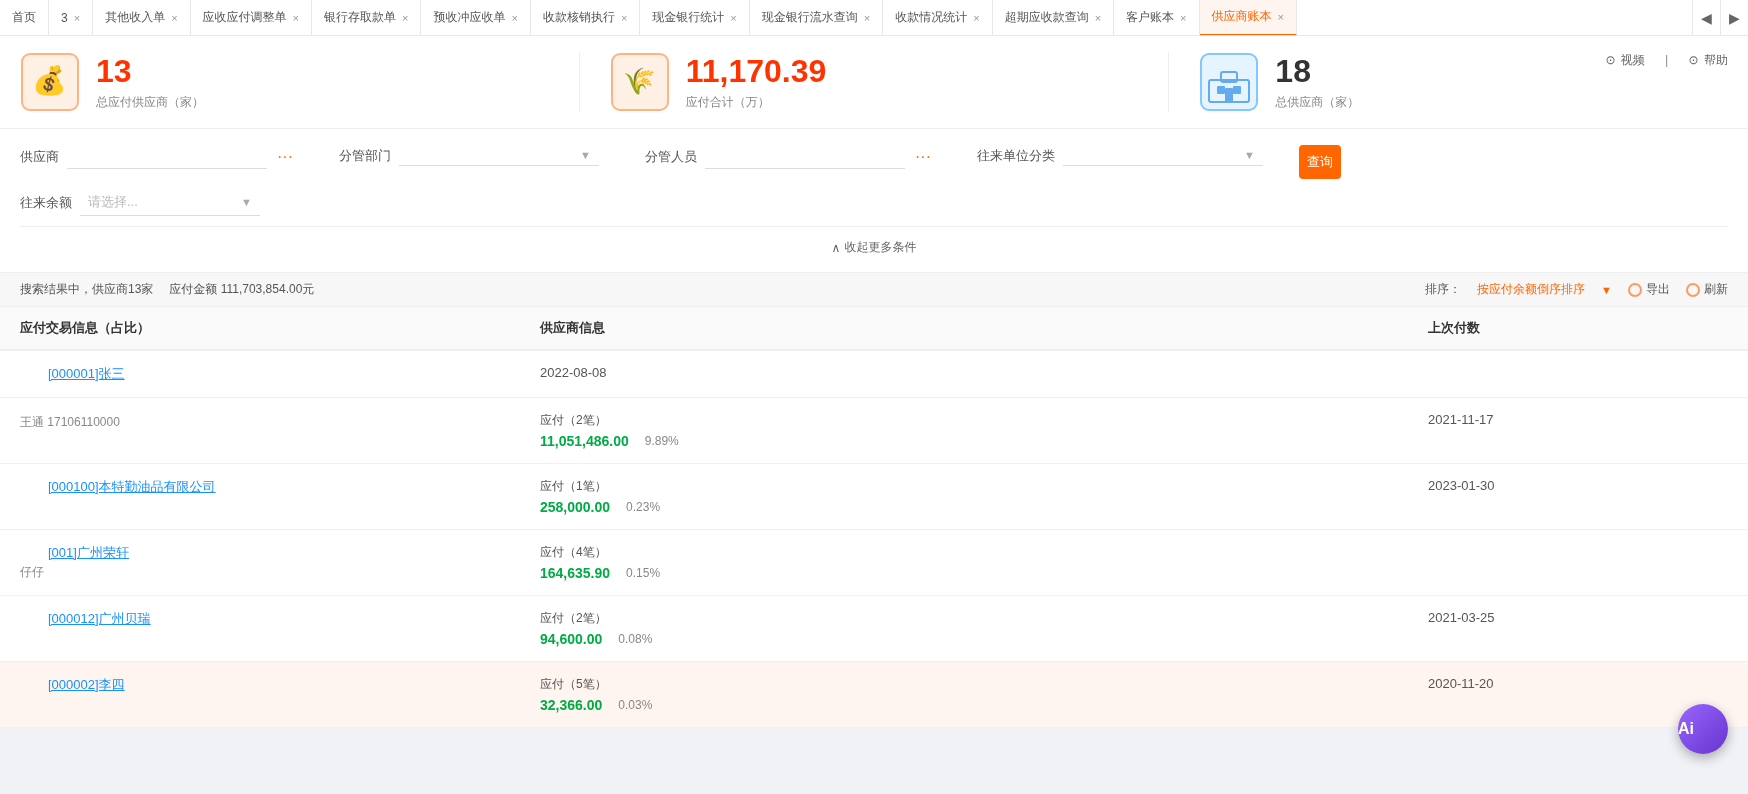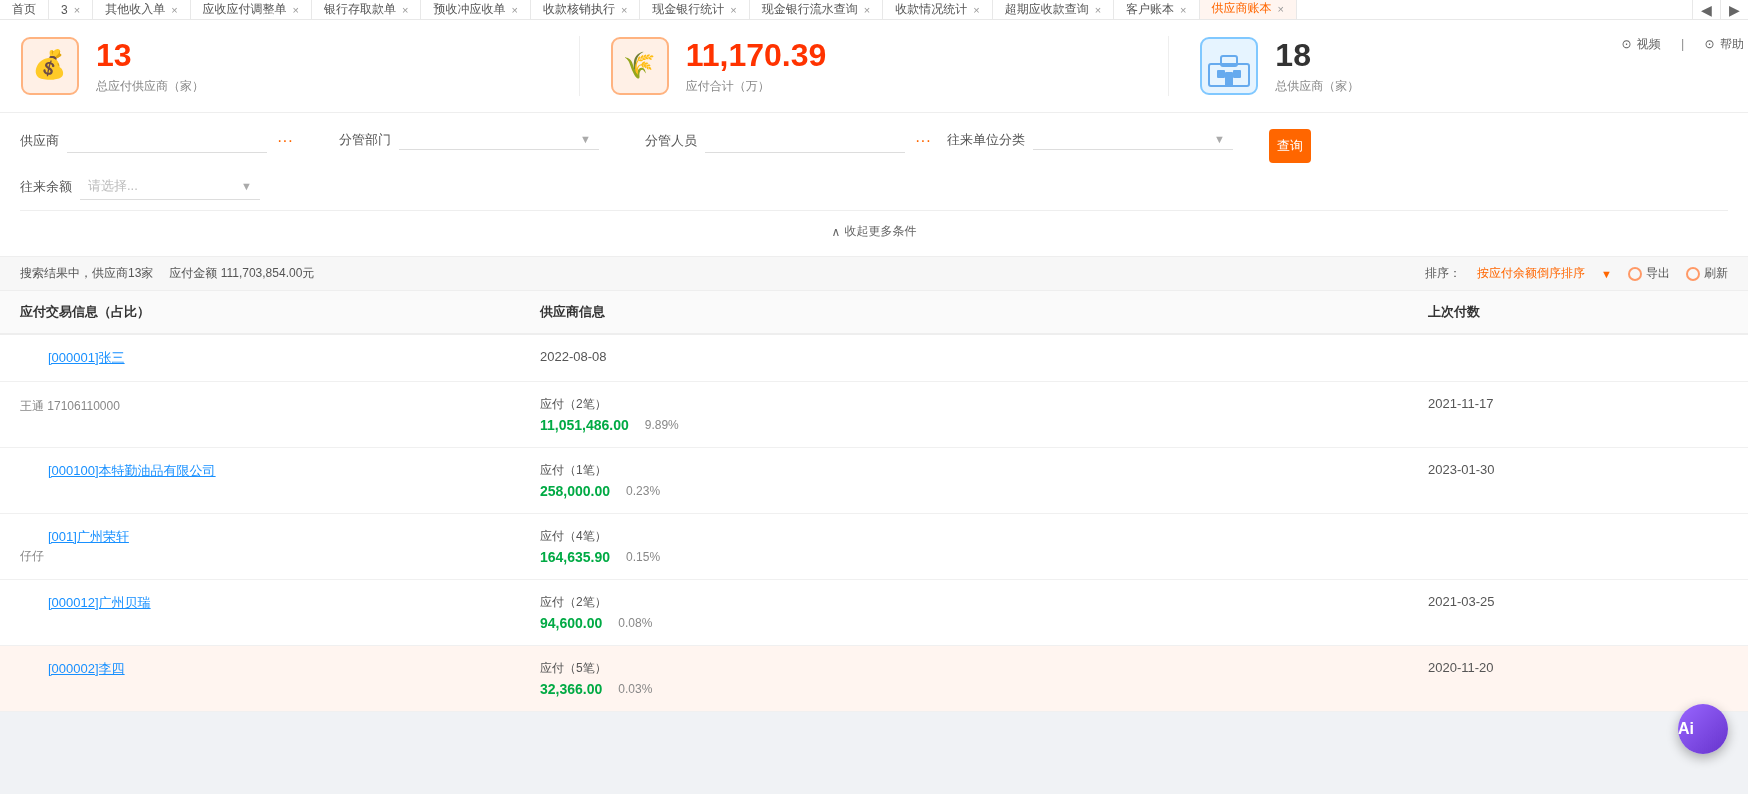--- a/index.html
+++ b/index.html
@@ -1,33 +1,33 @@
 <!DOCTYPE html>
 <html><head>
   <meta charset="utf-8">
   <style>
     * { margin: 0; padding: 0; box-sizing: border-box; }
     body { font-family: 'Microsoft YaHei', Arial, sans-serif; font-size: 13px; background: #f0f2f5; color: #333; width: 1748px; min-height: 794px; overflow-x: hidden; }
 
     
-    .top-nav { display: flex; align-items: center; background: #fff; border-bottom: 1px solid #e8e8e8; height: 20px; overflow: hidden; }
+    .top-nav { display: flex; align-items: center; background: #fff; border-bottom: 1px solid #e8e8e8; height: 36px; overflow: hidden; }
     .nav-tab { display: flex; align-items: center; padding: 0 12px; height: 36px; border-right: 1px solid #e8e8e8; font-size: 12px; color: #555; cursor: pointer; white-space: nowrap; }
     .nav-tab.active { color: #ff6600; background: #fff5f0; border-bottom: 2px solid #ff6600; }
     .nav-tab .close-x { margin-left: 6px; color: #999; font-size: 11px; cursor: pointer; }
     .nav-arrows { display: flex; align-items: center; margin-left: auto; }
     .nav-arrow-btn { width: 28px; height: 36px; display: flex; align-items: center; justify-content: center; border-left: 1px solid #e8e8e8; cursor: pointer; color: #666; font-size: 14px; }
 
     
     .stats-header { display: flex; align-items: center; background: #fff; padding: 16px 20px; border-bottom: 1px solid #eee; position: relative; }
     .stat-block { display: flex; align-items: center; flex: 1; }
     .stat-icon { width: 60px; height: 60px; margin-right: 16px; }
     .stat-content .stat-number { font-size: 32px; font-weight: bold; color: #ff3300; }
     .stat-content .stat-label { font-size: 12px; color: #888; margin-top: 4px; }
     .stat-divider { width: 1px; height: 60px; background: #eee; margin: 0 30px; }
-    .header-tools { position: absolute; right: 4px; top: 16px; display: flex; gap: 16px; font-size: 12px; color: #666; }
+    .header-tools { position: absolute; right: 20px; top: 16px; display: flex; gap: 16px; font-size: 12px; color: #666; }
     .header-tools span { cursor: pointer; }
 
     
     .filter-area { background: #fff; padding: 16px 20px 10px; border-bottom: 1px solid #eee; }
     .filter-row { display: flex; align-items: flex-start; margin-bottom: 10px; gap: 16px; flex-wrap: wrap; }
     .filter-item { display: flex; align-items: center; gap: 8px; }
     .filter-label { font-size: 13px; color: #555; white-space: nowrap; }
     .filter-input { border: none; border-bottom: 1px solid #ddd; outline: none; padding: 4px 8px; font-size: 13px; min-width: 180px; color: #333; background: transparent; }
     .filter-input::placeholder { color: #bbb; }
     .filter-select { display: flex; align-items: center; border: none; border-bottom: 1px solid #ddd; padding: 4px 8px; min-width: 180px; background: transparent; cursor: pointer; }
@@ -196,21 +196,21 @@
         <span class="chevron">▼</span>
       </div>
     </div>
 
     <div class="filter-item" style="margin-left:30px;">
       <span class="filter-label">分管人员</span>
       <input class="filter-input" type="text" style="min-width: 200px;">
       <span class="filter-dots">···</span>
     </div>
 
-    <div class="filter-item" style="">
+    <div class="filter-item" style="margin-left:30px;">
       <span class="filter-label">往来单位分类</span>
       <div class="filter-select" style="min-width:200px;">
         <span class="placeholder-text"></span>
         <span class="chevron">▼</span>
       </div>
     </div>
 
     <button class="query-btn" style="margin-left:20px;">查询</button>
   </div>
 

